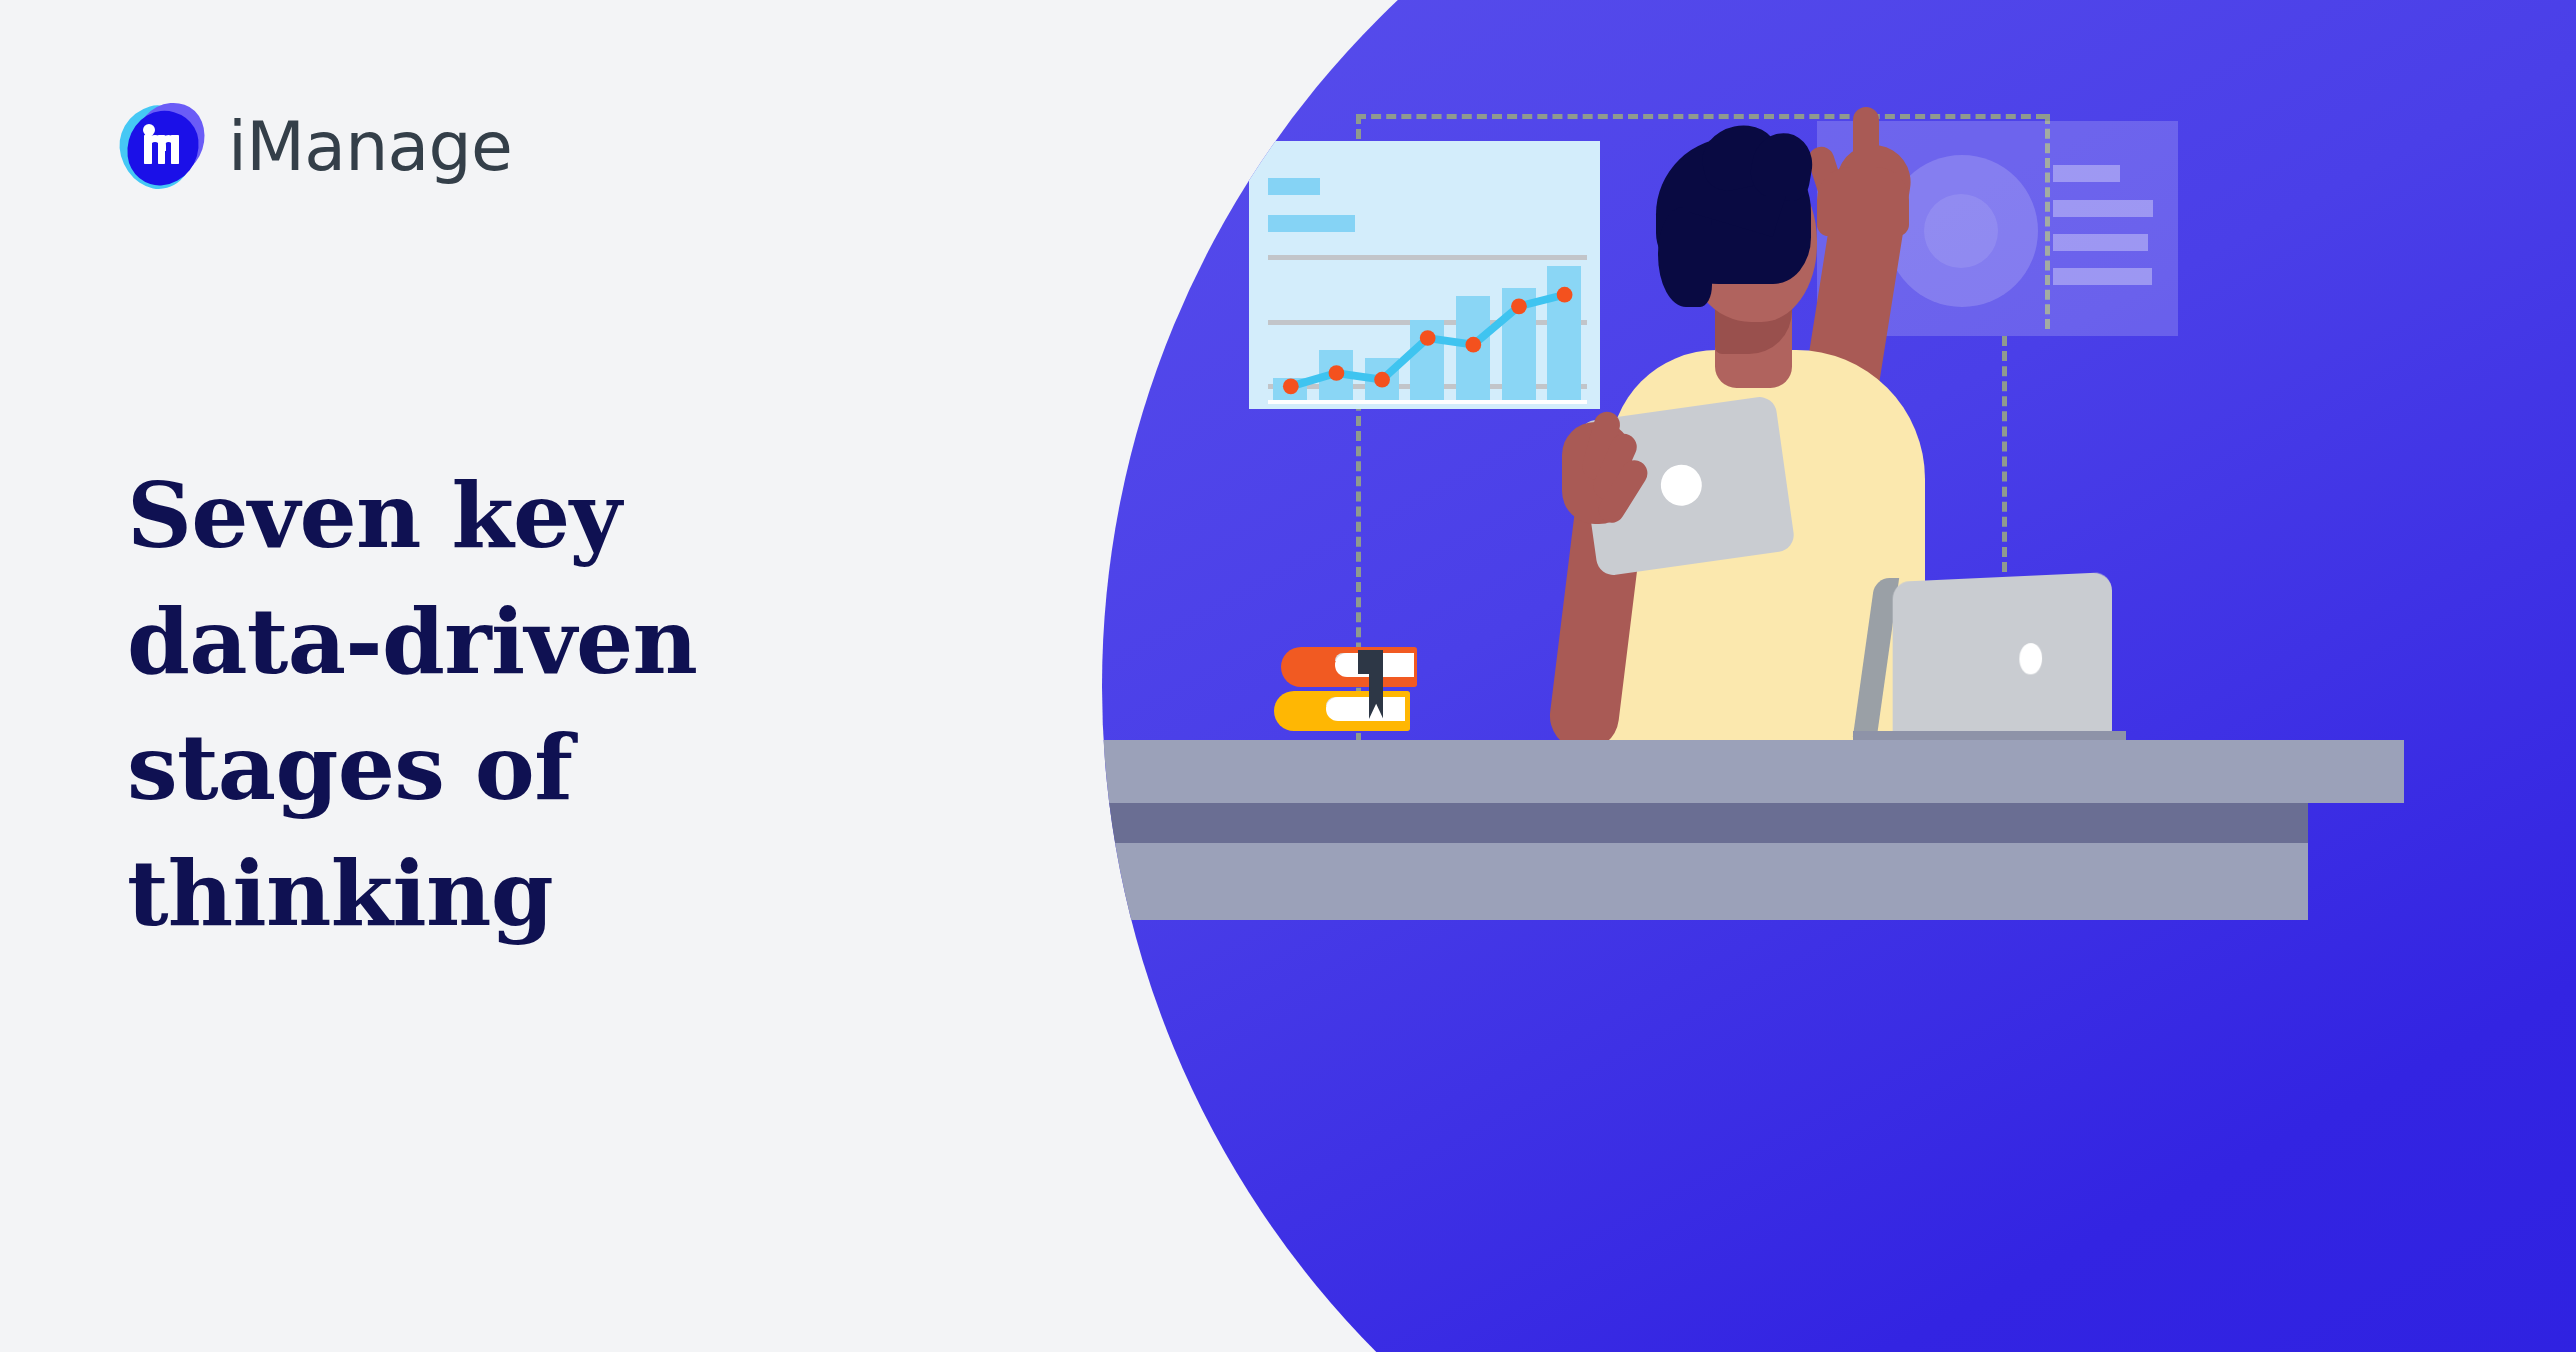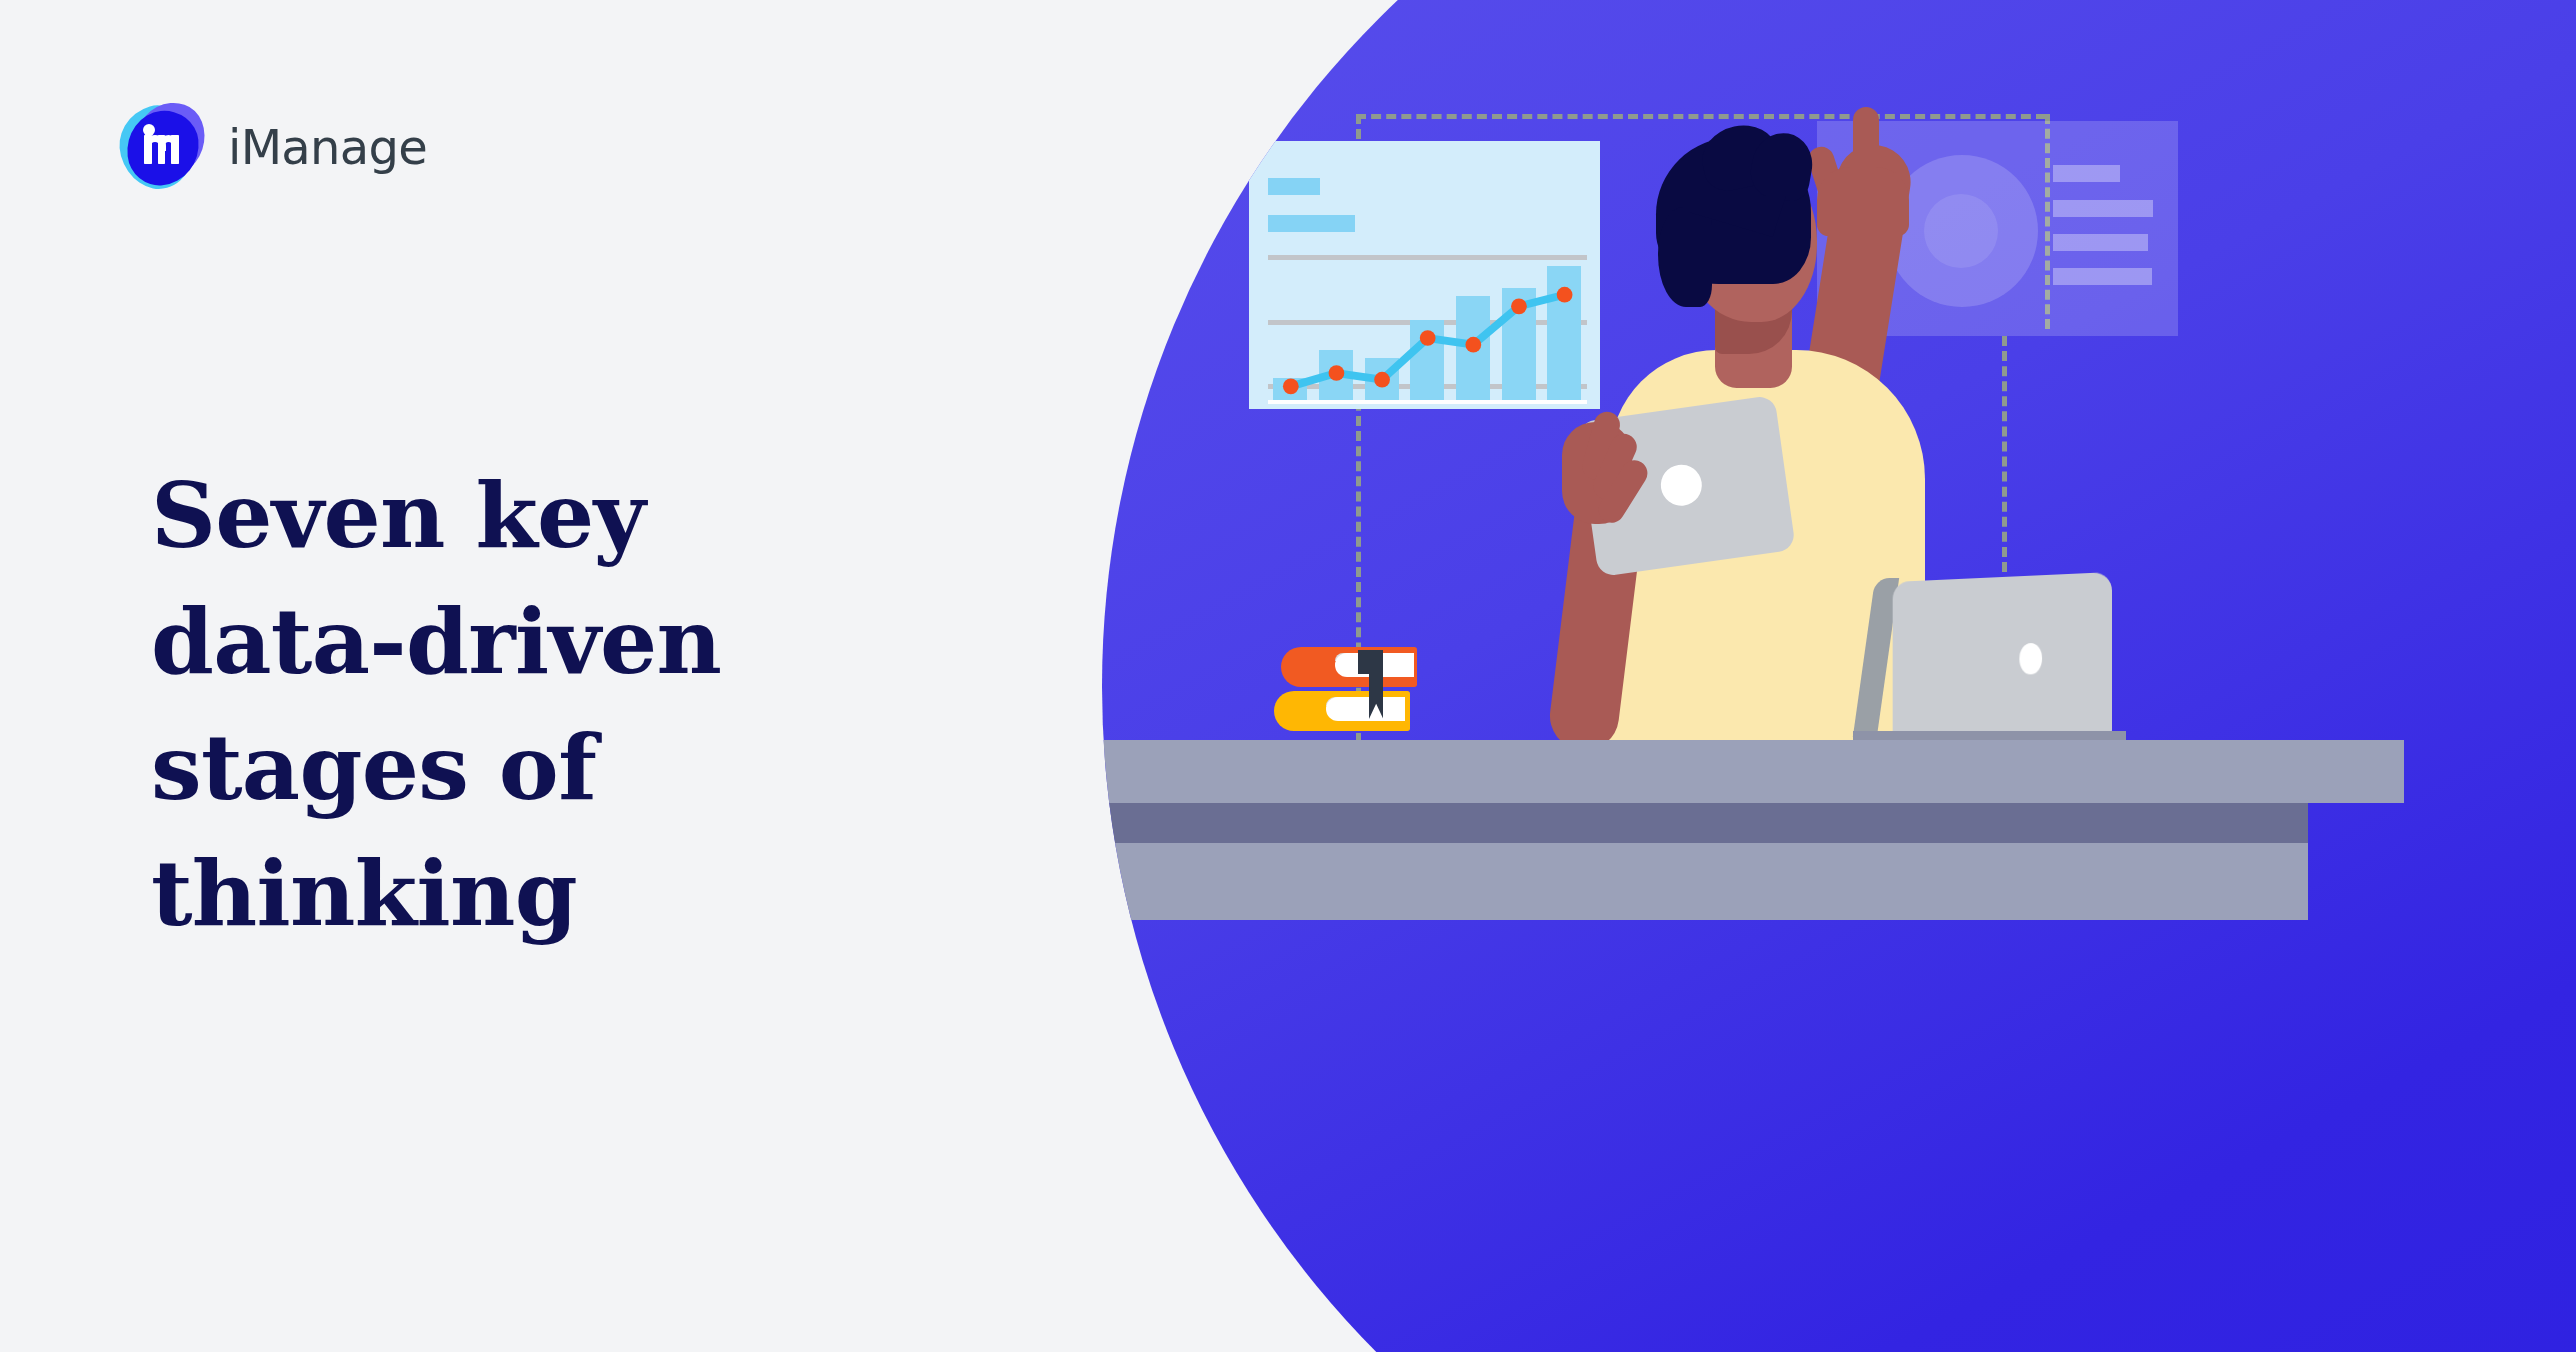--- a/index.html
+++ b/index.html
@@ -58,36 +58,35 @@
     border-radius:13px 13px 0 0;
     box-sizing:border-box;
   }
   #brand-mark .m-glyph .arch.a1 { left:0; }
   #brand-mark .m-glyph .arch.a2 { left:13.6px; }
   #brand-mark .m-dot {
     position:absolute; left:23px; top:21.5px;
     width:12px; height:12px; border-radius:50%; background:#ffffff;
   }
   #brand-wordmark {
-    font-size:48px; font-weight:400; letter-spacing:-0.7px;
+    font-size:68px; font-weight:400; letter-spacing:-0.7px;
     color:#343f49; line-height:1;
     font-family:"DejaVu Sans", sans-serif;
   }
 
   #headline {
     position:absolute;
     left:127px; top:452px;
     width:844px;
     font-family:"DejaVu Serif", serif;
     font-weight:700;
     font-size:90px;
     line-height:1.40;
     letter-spacing:-0.7px;
     color:#0f1152;
-    margin-left:24px;
   }
 
   
   #scene {
     position:absolute;
     left:1102px; top:-258px;
     width:1889px; height:1889px;
     border-radius:50%;
     background:linear-gradient(152deg, #5b51ed 0%, #4a3fe8 38%, #3324e2 70%, #2a1fe0 100%);
     overflow:hidden;

